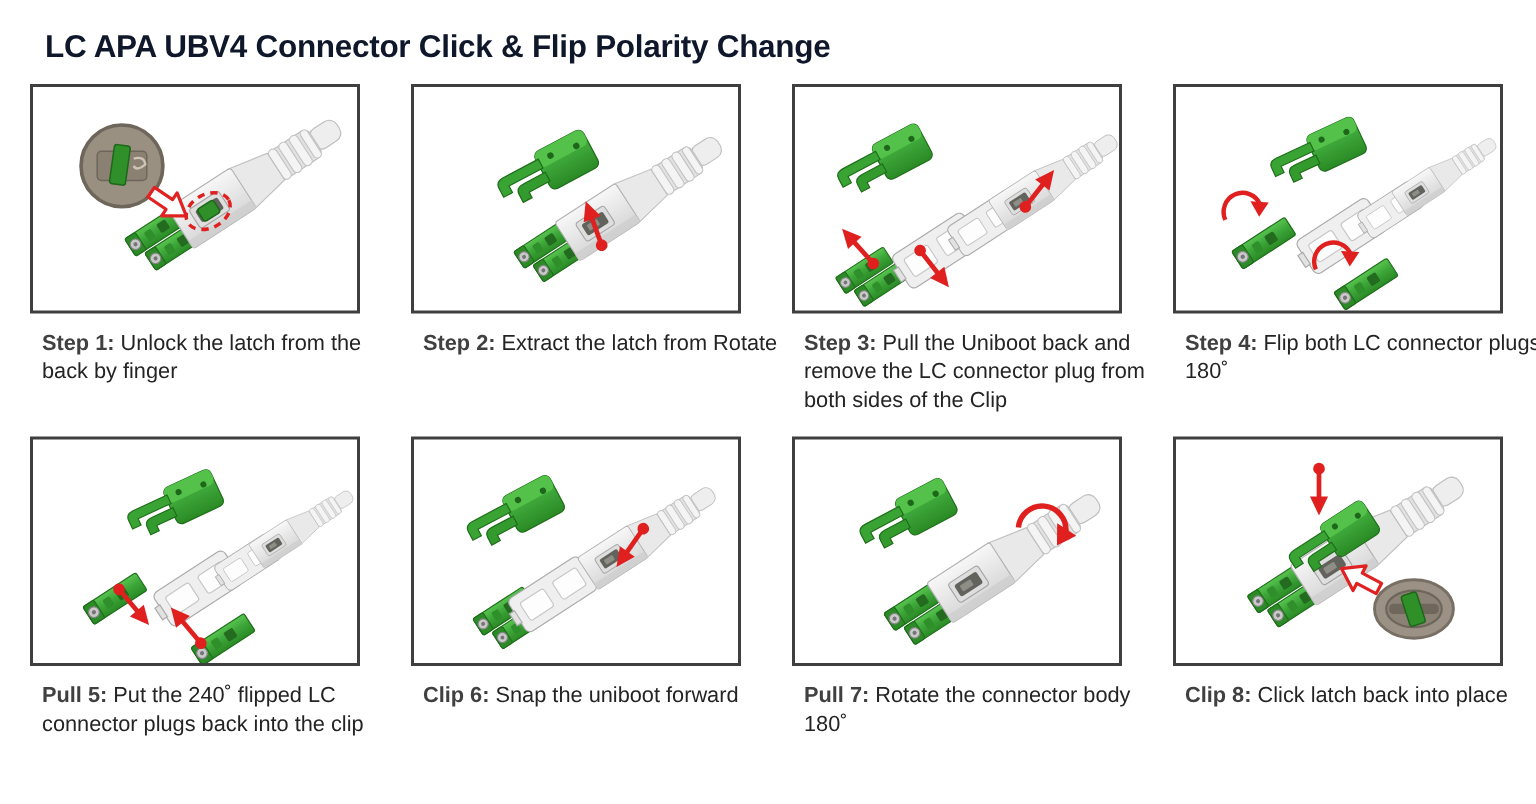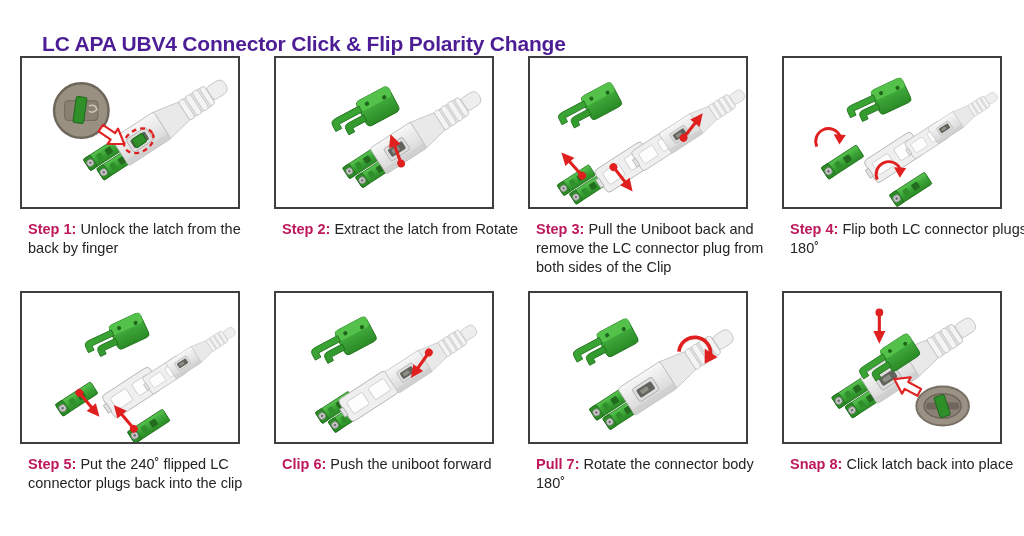--- a/index.html
+++ b/index.html
@@ -2,34 +2,34 @@
 <html><head>
 <meta charset="utf-8">
 <style>
   html,body{margin:0;padding:0;}
   body{
     width:1024px;height:536px;position:relative;overflow:hidden;
     background:#ffffff;
     font-family:"Liberation Sans","DejaVu Sans",sans-serif;
   }
   .page-title{
-    position:absolute;left:30px;top:20px;margin:12px;
-    font-size:21px;font-weight:700;color:#4c1d95;letter-spacing:-0.2px;
+    position:absolute;left:30px;top:20px;margin:0;
+    font-size:21px;font-weight:700;color:#0f172a;letter-spacing:-0.2px;
   }
   .cell{position:absolute;width:220px;}
   .frame{
     width:220px;height:153px;box-sizing:border-box;
     border:2px solid #3f3f3f;background:#ffffff;
   }
   .illus{width:100%;height:100%;display:block;}
   .cap{
     margin:11px 0 0 8px;width:246px;
     font-size:14.5px;line-height:1.32;color:#242424;
   }
-  .cap b{color:#be185d;margin-top:20px;}
+  .cap b{color:#404040;margin-top:20px;}
   
   .c1{left:20px;} .c2{left:274px;} .c3{left:528px;} .c4{left:782px;}
   .r1{top:56px;}  .r2{top:291px;}
   #symbol-defs{position:absolute;width:0;height:0;overflow:hidden;}
 </style>
 </head>
 <body>
 
 <svg id="symbol-defs" aria-hidden="true">
   <defs>
@@ -212,38 +212,38 @@
       <use href="#clipframe" transform="translate(112,102) rotate(-33) scale(0.8)"></use>
       <use href="#clipframe" transform="translate(146,84) rotate(-33) scale(0.6)"></use>
       <use href="#boot" transform="translate(152,80) rotate(-33) scale(0.47)"></use>
       <use href="#plug" transform="translate(72,98) rotate(-33) scale(0.8)"></use>
       <use href="#plug" transform="translate(146,126) rotate(-33) scale(0.8)"></use>
       <use href="#dotArrow" transform="translate(76,124) rotate(140)"></use>
       <use href="#dotArrow" transform="translate(96,118) rotate(-40)"></use>
     </svg>
   </div>
   <p class="cap">
-    <b>Step 5:</b>
+    <b>Pull 5:</b>
     <span>Put the 240˚ flipped LC connector plugs back into the clip</span>
   </p>
 </div>
 
 <div class="cell c2 r2">
   <div class="frame">
     <svg class="illus" viewBox="0 0 220 153">
       <use href="#latch" transform="translate(64,54) rotate(-28) scale(0.82)"></use>
       <use href="#duplex" transform="translate(76,116) rotate(-33) scale(0.75)"></use>
       <use href="#clipframe" transform="translate(94,106) rotate(-33) scale(0.8)"></use>
       <use href="#boot" transform="translate(118,92) rotate(-33) scale(0.62)"></use>
       <use href="#dotArrow" transform="translate(140,84) rotate(215)"></use>
     </svg>
   </div>
   <p class="cap">
     <b>Clip 6:</b>
-    <span>Push the uniboot forward</span>
+    <span>Snap the uniboot forward</span>
   </p>
 </div>
 
 <div class="cell c3 r2">
   <div class="frame">
     <svg class="illus" viewBox="0 0 220 153">
       <use href="#latch" transform="translate(72,56) rotate(-28) scale(0.82)"></use>
       <use href="#assembled" transform="translate(98,112) rotate(-33) scale(0.78)"></use>
       <use href="#curveArrow" transform="translate(170,52) rotate(10) scale(1.25)"></use>
     </svg>
@@ -258,16 +258,16 @@
   <div class="frame">
     <svg class="illus" viewBox="0 0 220 153">
       <use href="#assembled" transform="translate(86,100) rotate(-33) scale(0.78)"></use>
       <use href="#latch" transform="translate(103,72) rotate(-33) scale(0.78)"></use>
       <use href="#dotArrow" transform="translate(97,48) rotate(180)"></use>
       <use href="#mag8" transform="translate(162,116)"></use>
       <use href="#outArrow" transform="translate(138,102) rotate(-152)"></use>
     </svg>
   </div>
   <p class="cap">
-    <b>Snap 8:</b>
+    <b>Clip 8:</b>
     <span>Click latch back into place</span>
   </p>
 </div>
 
 </body></html>

